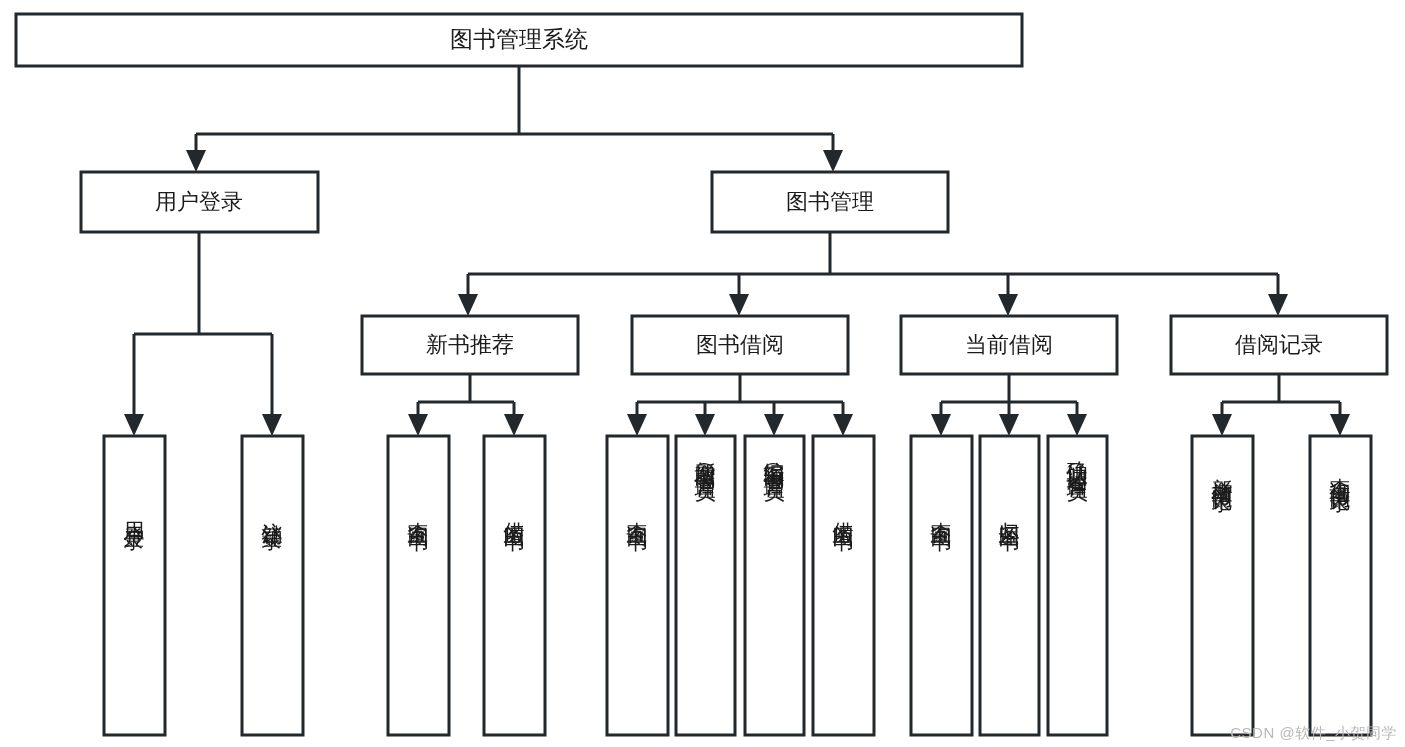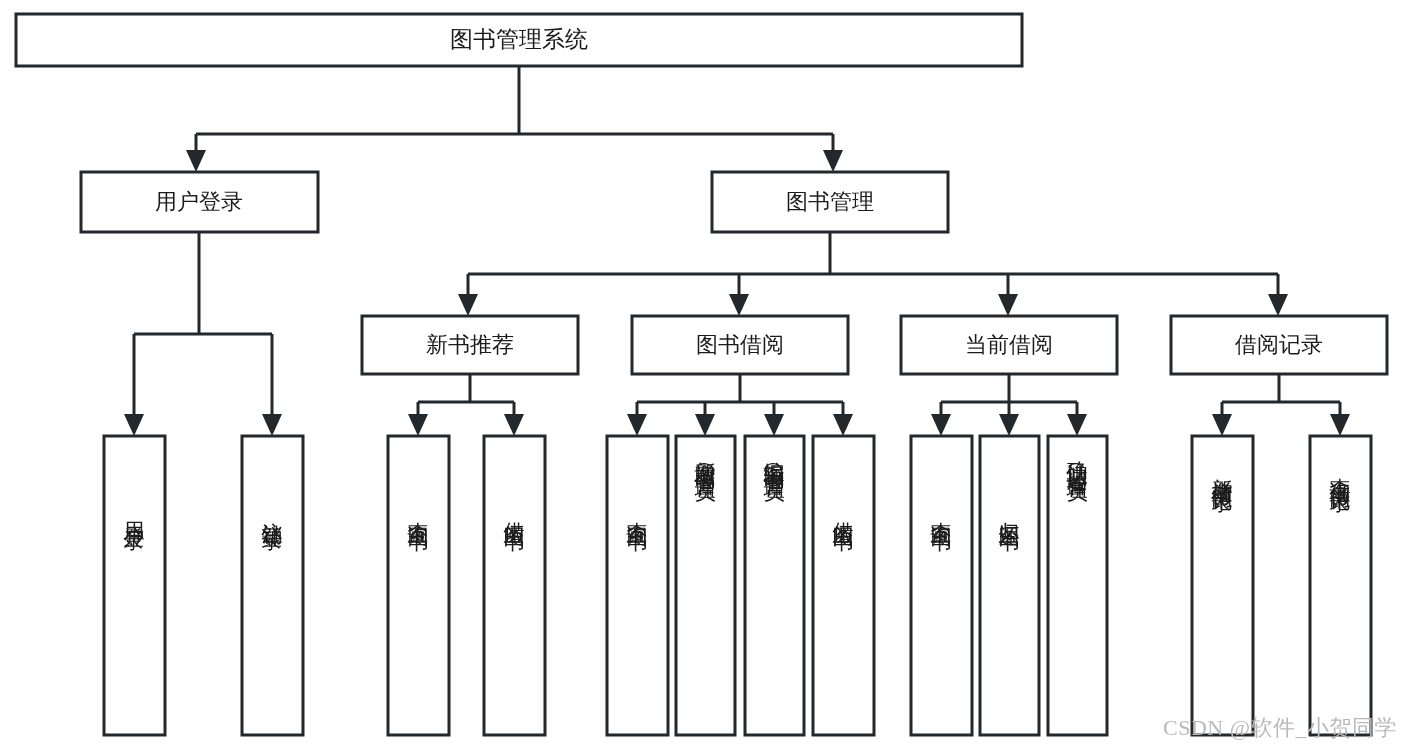--- a/index.html
+++ b/index.html
@@ -69,22 +69,22 @@
     font-size: 21px;
     line-height: 1;
     letter-spacing: 3px;
     color: #1b1b1b;
     white-space: nowrap;
   }
   .watermark {
     position: absolute;
     right: 8px;
     bottom: 4px;
-    font-family: Liberation Serif, serif;
-    font-size: 22px;
+    font-family: Liberation Sans, sans-serif;
+    font-size: 15px;
     color: #b9b9b9;
     letter-spacing: 0.5px;
     white-space: nowrap;
   }
 </style>
 </head>
 <body>
 
 <div id="diagram-root">
 

